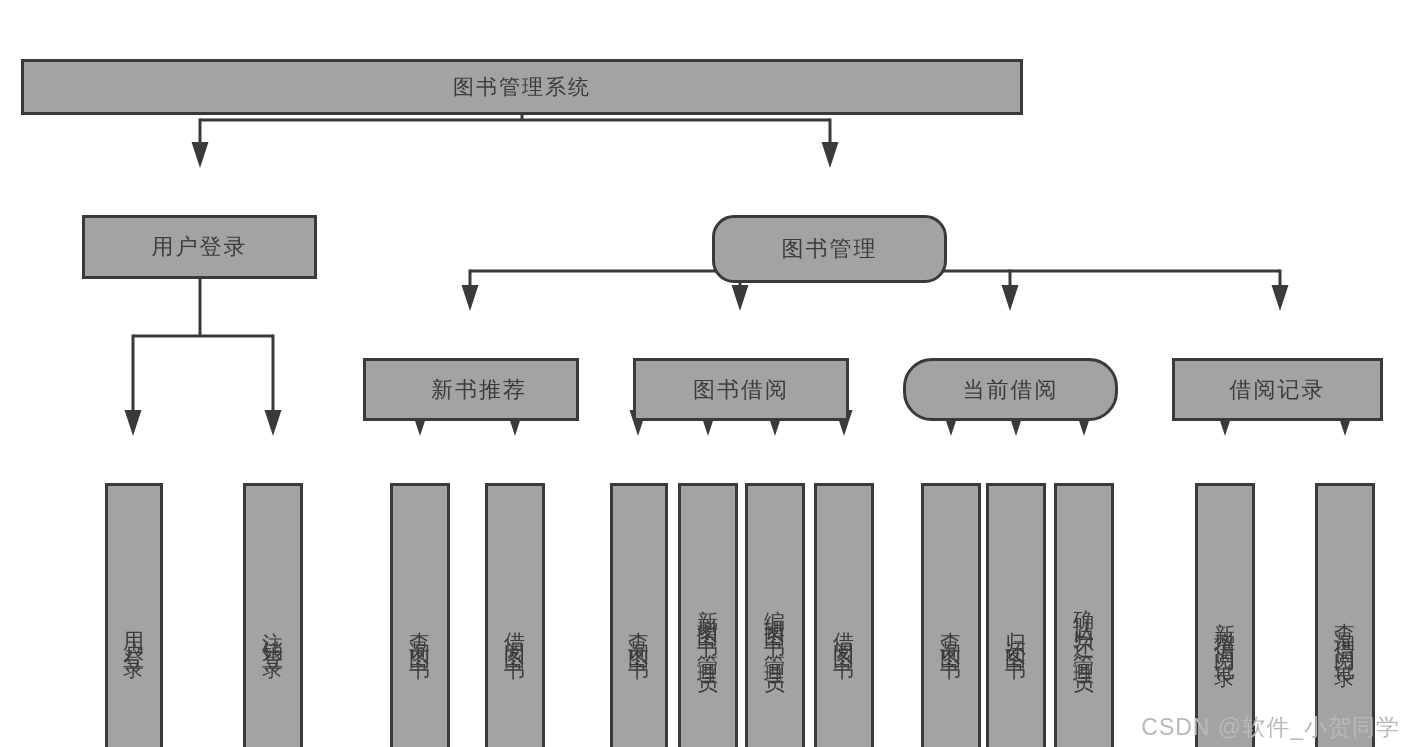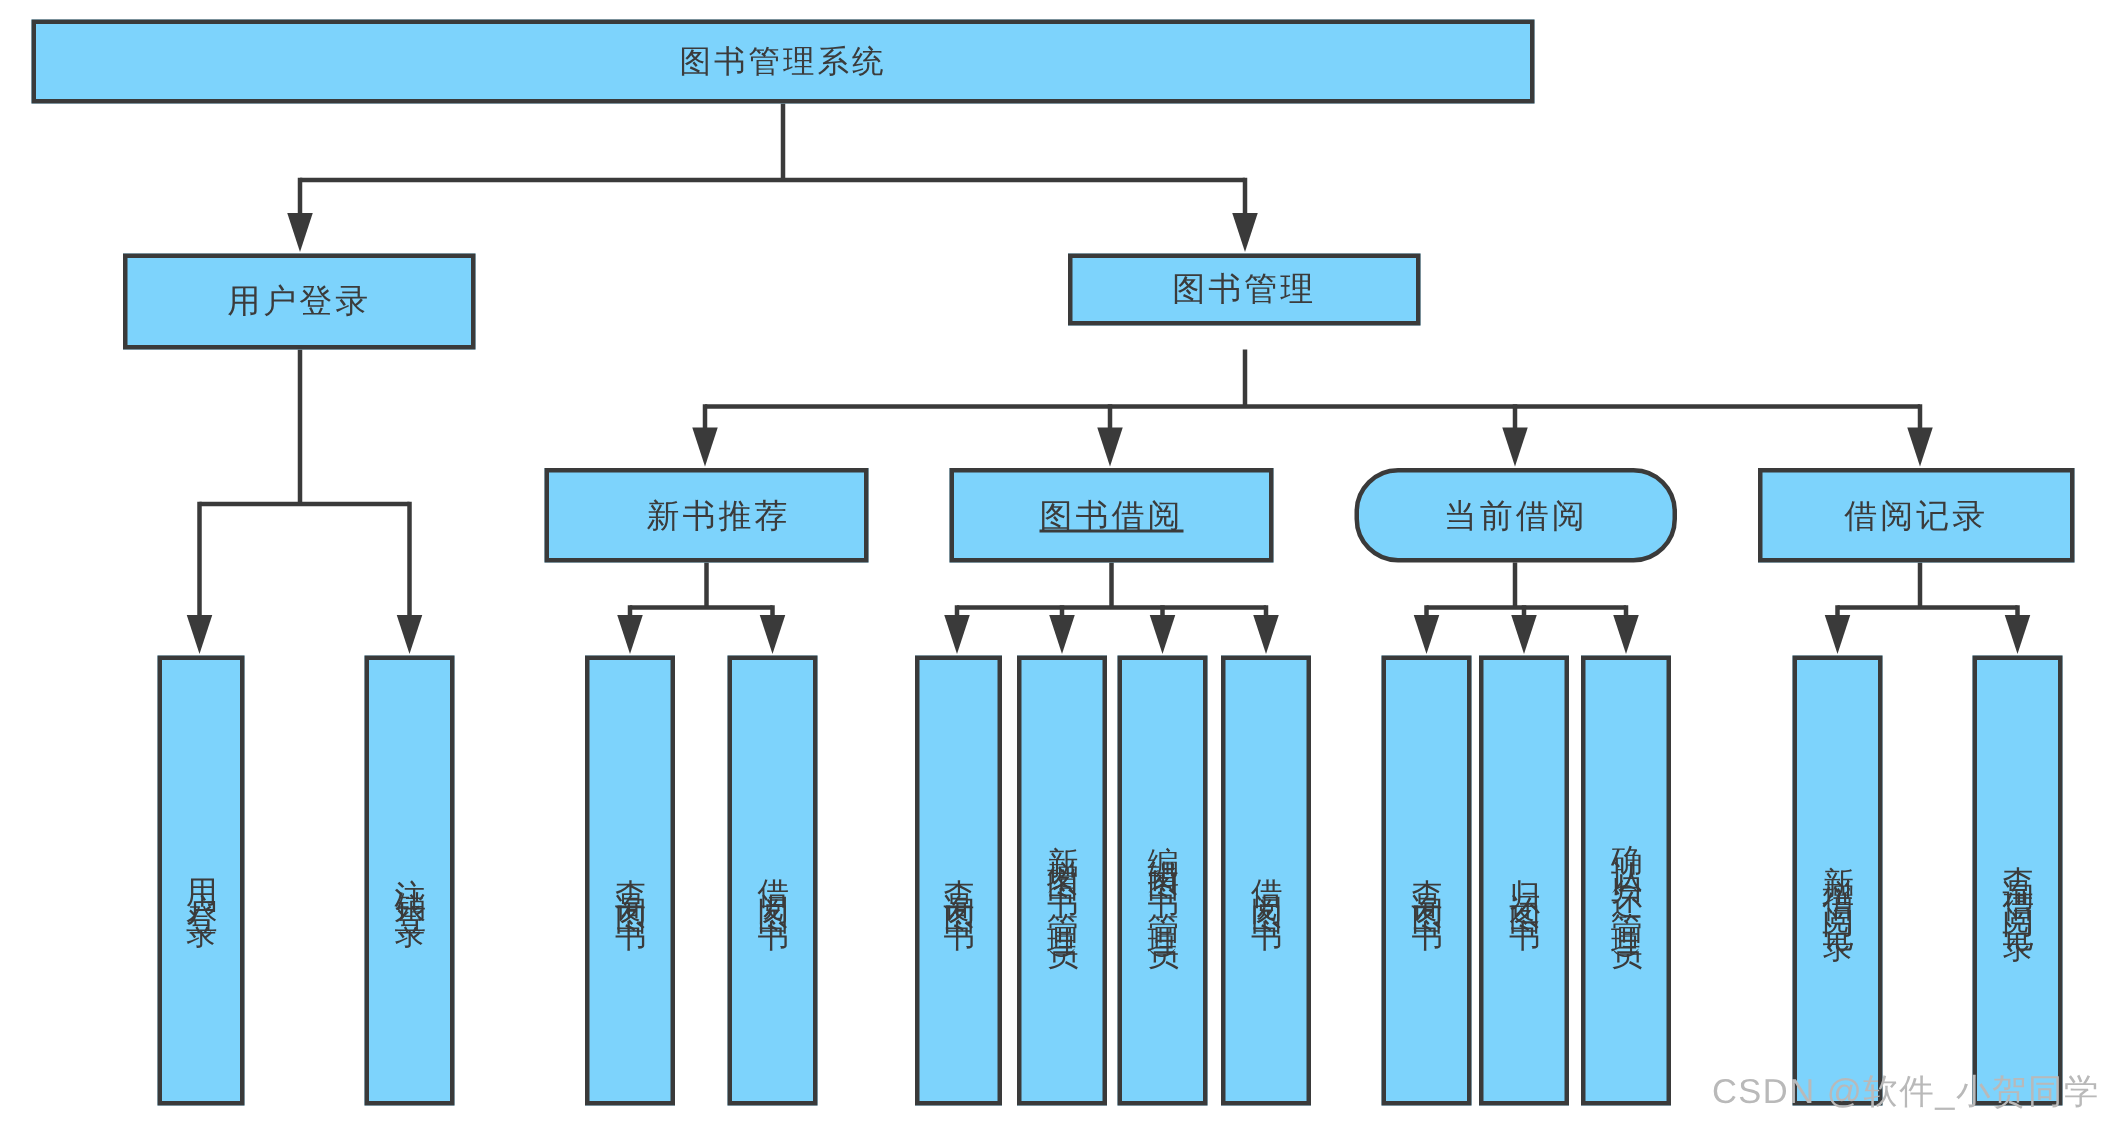--- a/index.html
+++ b/index.html
@@ -14,27 +14,28 @@
     position:relative;
     width:1405px;height:747px;
     background:var(--bg);
     overflow:hidden;
   }
   #edges{position:absolute;left:0;top:0;z-index:1;}
   .node{
     position:absolute;
     box-sizing:border-box;
     border:3px solid var(--line);
-    background:#7dd3fc;
+    background:#a3a3a3;
     display:flex;
     align-items:center;
     justify-content:center;
     color:var(--text);
     z-index:2;
     text-align:center;
+    margin-top:46px;
   }
   .node.h{
     font-size:22px;
     letter-spacing:2px;
     white-space:nowrap;
   }
   .node.h.title{font-size:21px;}
   .node.v{
     writing-mode:vertical-rl;
     text-orientation:mixed;
@@ -108,23 +109,23 @@
       <line x1="1280" y1="375" x2="1280" y2="405" stroke="var(--line)" stroke-width="3"></line>
       <line x1="1225" y1="405" x2="1345" y2="405" stroke="var(--line)" stroke-width="3"></line>
       <line x1="1225" y1="403.5" x2="1225" y2="421" stroke="var(--line)" stroke-width="3"></line>
       <polygon points="1225,436 1216.5,410 1233.5,410" fill="var(--line)"></polygon>
       <line x1="1345" y1="403.5" x2="1345" y2="421" stroke="var(--line)" stroke-width="3"></line>
       <polygon points="1345,436 1336.5,410 1353.5,410" fill="var(--line)"></polygon>
     </svg>
   <div id="nodes">
       <div class="node h title" style="left: 21px; top: 13px; width: 1002px; height: 56px;">图书管理系统</div>
       <div class="node h" style="left: 82px; top: 169px; width: 235px; height: 64px;">用户登录</div>
-      <div class="node h" style="left: 712px; top: 169px; width: 235px; height: 48px;">图书管理</div>
+      <div class="node h" style="left: 712px; top: 169px; width: 235px; height: 68px; border-radius: 22px;">图书管理</div>
       <div class="node h" style="left: 363px; top: 312px; width: 216px; height: 63px; padding-left: 16px;">新书推荐</div>
-      <div class="node h" style="left: 633px; top: 312px; width: 216px; height: 63px; text-decoration: underline;">图书借阅</div>
+      <div class="node h" style="left: 633px; top: 312px; width: 216px; height: 63px;">图书借阅</div>
       <div class="node h" style="left: 903px; top: 312px; width: 215px; height: 63px; border-radius: 29px;">当前借阅</div>
       <div class="node h" style="left: 1172px; top: 312px; width: 211px; height: 63px;">借阅记录</div>
       <div class="node v" style="left: 105px; top: 437px; width: 58px; height: 300px;">用户登录</div>
       <div class="node v" style="left: 243px; top: 437px; width: 60px; height: 300px;">注销登录</div>
       <div class="node v" style="left: 390px; top: 437px; width: 60px; height: 300px;">查询图书</div>
       <div class="node v" style="left: 485px; top: 437px; width: 60px; height: 300px;">借阅图书</div>
       <div class="node v" style="left: 610px; top: 437px; width: 58px; height: 300px;">查询图书</div>
       <div class="node v" style="left: 678px; top: 437px; width: 60px; height: 300px;">新增图书（管理员）</div>
       <div class="node v" style="left: 745px; top: 437px; width: 60px; height: 300px;">编辑图书（管理员）</div>
       <div class="node v" style="left: 814px; top: 437px; width: 60px; height: 300px;">借阅图书</div>

